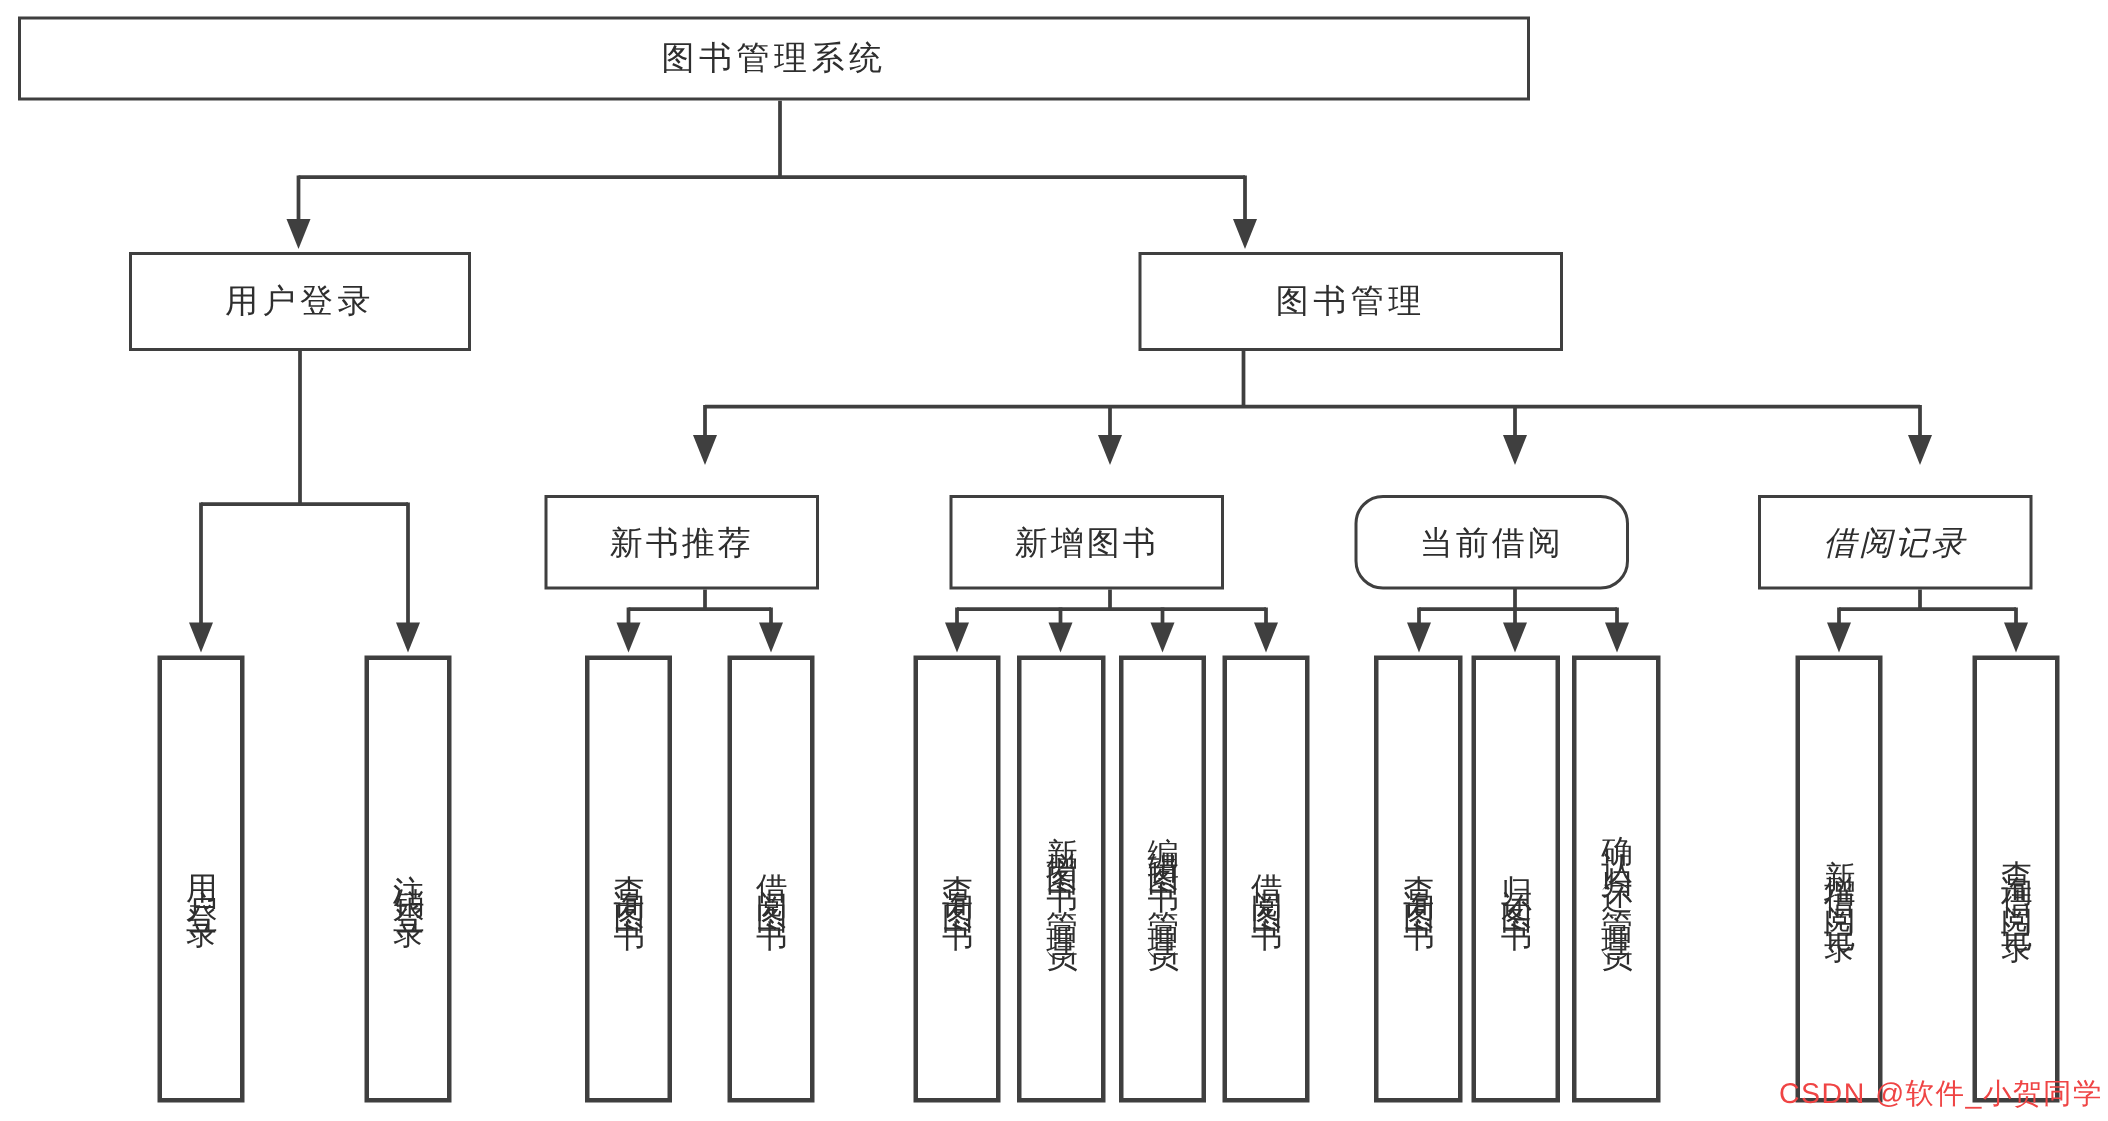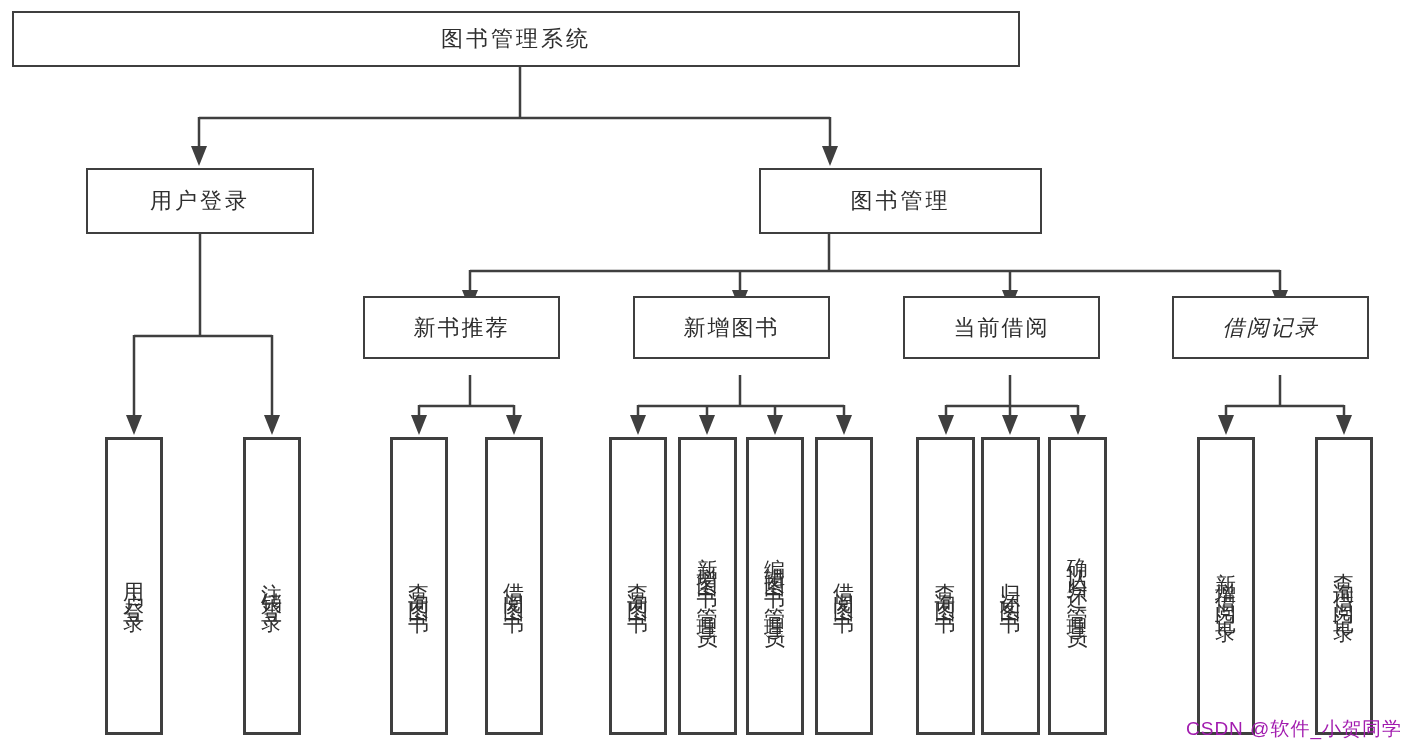--- a/index.html
+++ b/index.html
@@ -36,22 +36,22 @@
     width: 1008px; height: 56px;
     font-size: 22px;
     letter-spacing: 3px;
   }
   .node.lvl2 {
     top: 168px; height: 66px;
     font-size: 22px;
     letter-spacing: 3px;
   }
   .node.lvl3 {
-    top: 296px; height: 63px;
-    width: 197px;
+    top: 330px; height: 63px;
+    width: 183px;
     font-size: 22px;
     letter-spacing: 2px;
   }
   .node.leaf {
     top: 437px; height: 298px;
     width: 59px;
     border-width: 3px;
     font-size: 21px;
   }
   .vtext {
@@ -60,42 +60,42 @@
     letter-spacing: 10px;
     line-height: 1;
     white-space: nowrap;
   }
   
   #n-user-login  { left: 86px;  width: 228px; }
   #n-book-mgmt   { left: 712px; width: 283px; margin-left: 47px; }
   
   #n-newbook     { left: 363px; }
   #n-borrowing   { left: 633px; }
-  #n-current     { left: 903px; }
+  #n-current     { left: 903px; border-radius: 19px; }
   #n-records     { left: 1172px; font-style: italic; }
   
   #leaf-0  { left: 105px;  width: 58px; }
   #leaf-1  { left: 243px;  width: 58px; }
   #leaf-2  { left: 390px;  width: 58px; }
   #leaf-3  { left: 485px;  width: 58px; }
   #leaf-4  { left: 609px;  width: 58px; }
   #leaf-5  { left: 678px;  width: 59px; }
   #leaf-6  { left: 746px;  width: 58px; }
   #leaf-7  { left: 815px;  width: 58px; }
   #leaf-8  { left: 916px;  width: 59px; }
   #leaf-9  { left: 981px;  width: 59px; }
   #leaf-10 { left: 1048px; width: 59px; }
   #leaf-11 { left: 1197px; width: 58px; }
   #leaf-12 { left: 1315px; width: 58px; }
   .watermark {
     position: absolute;
     left: 1186px;
     top: 716px;
     font-size: 19px;
-    color: #a21caf;
+    color: #ef4444;
     letter-spacing: 1px;
     white-space: nowrap;
   }
 </style>
 </head>
 <body>
 
 <div id="stage">
 
   <svg id="connectors" viewBox="0 0 1405 747" xmlns="http://www.w3.org/2000/svg">

